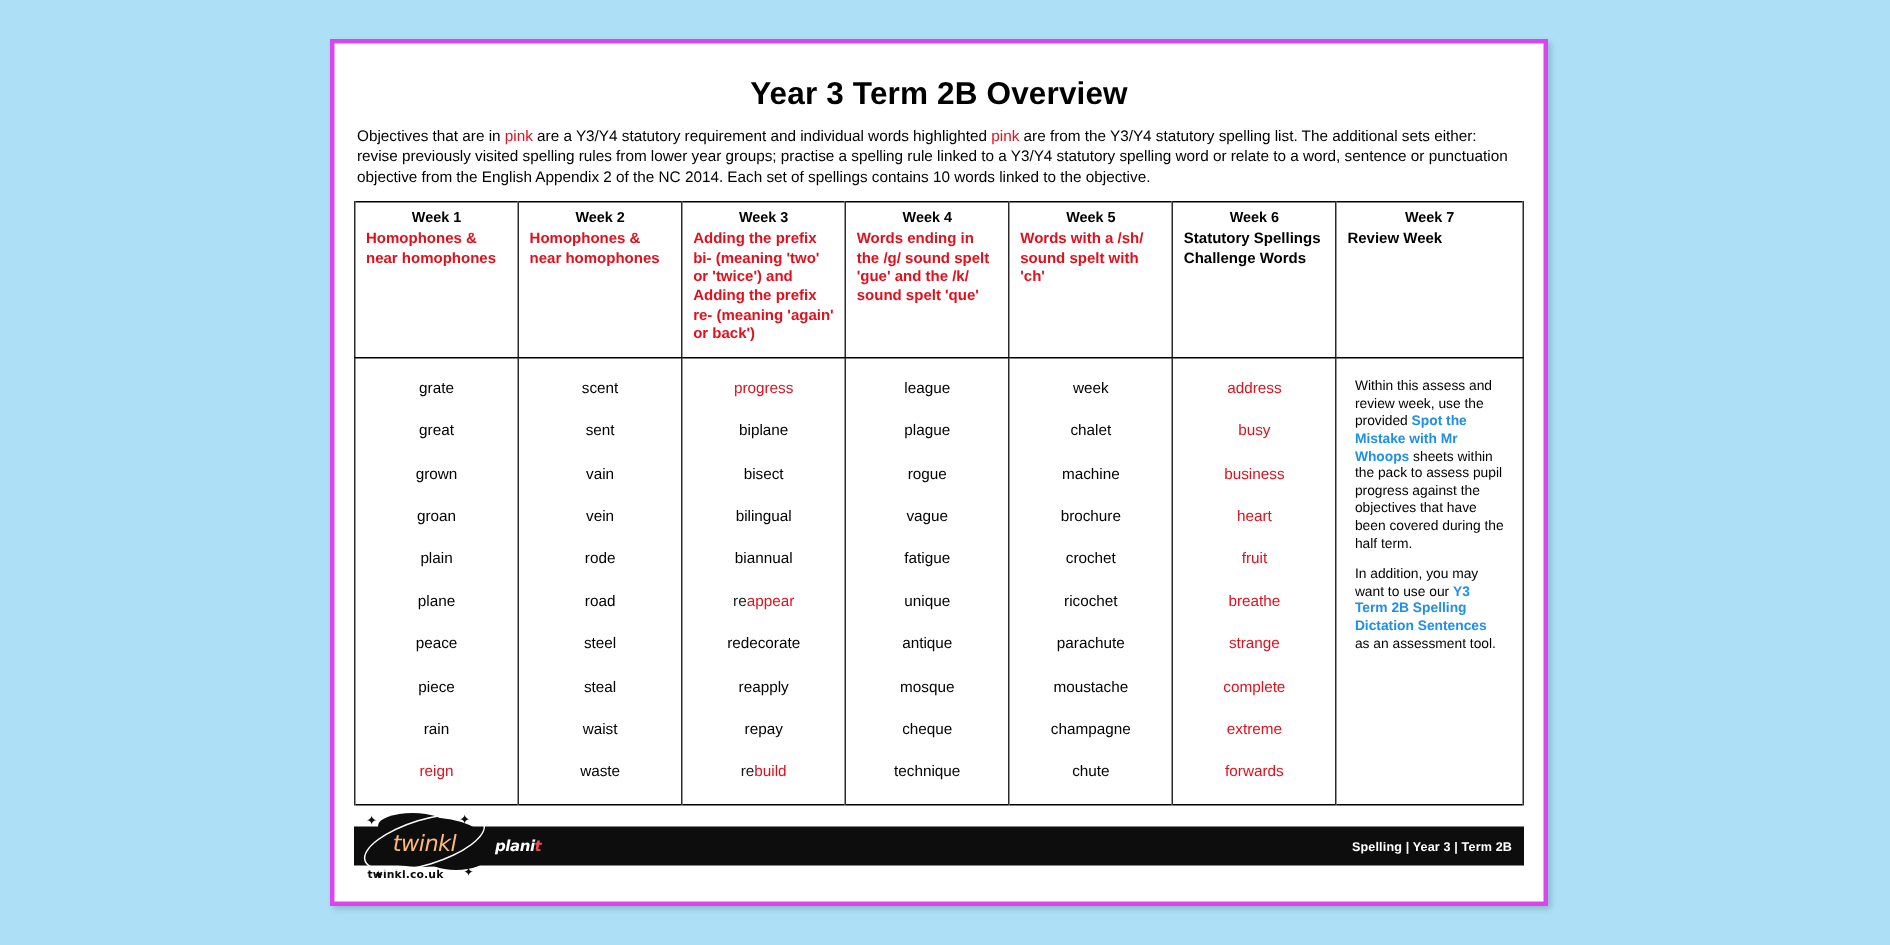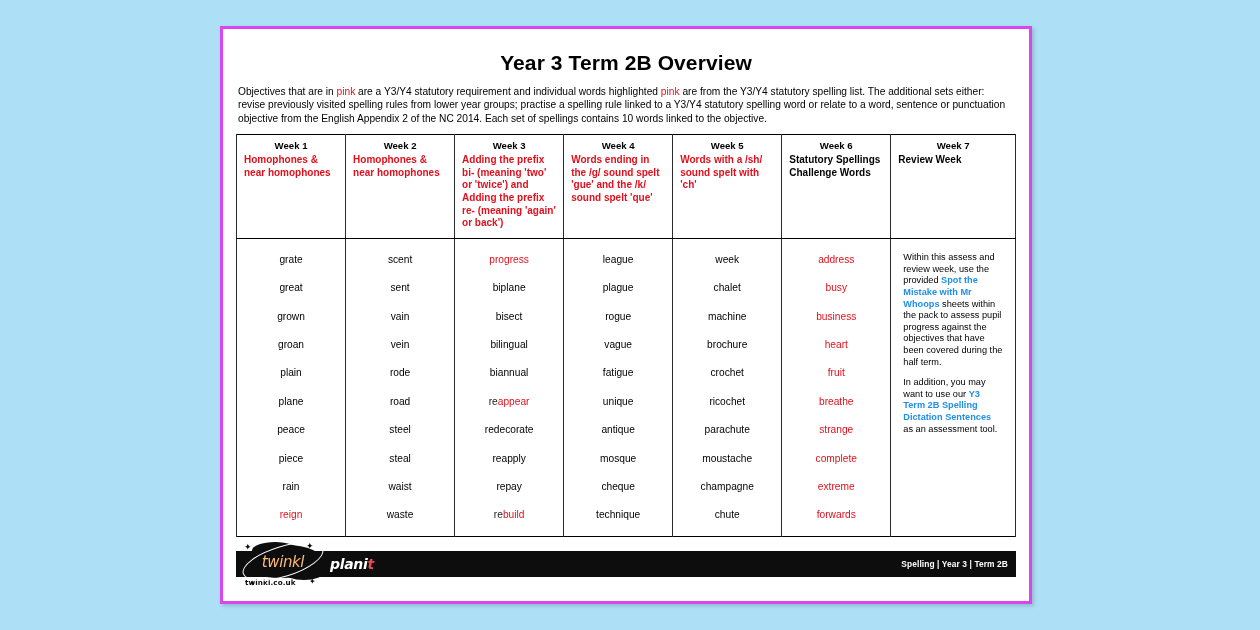--- a/index.html
+++ b/index.html
@@ -172,21 +172,21 @@
     width: 84px; height: 31px;
     border: 1.6px solid #ffffff;
     border-radius: 50%;
     transform: rotate(-17deg);
     z-index: 2;
     pointer-events: none;
   }
   .star { position: absolute; color: #0d0d0d; font-size: 9px; z-index: 4; }
   .planit {
     color: #fff;
-    font-size: 14px;
+    font-size: 10px;
     font-weight: bold;
     font-style: italic;
     letter-spacing: -0.3px;
     margin-left: 4px;
     font-family: "DejaVu Sans", sans-serif;
   }
   .planit .t { color: #ef4b57; }
   .twinkl-url {
     position: absolute;
     left: 9px; top: 27px;

